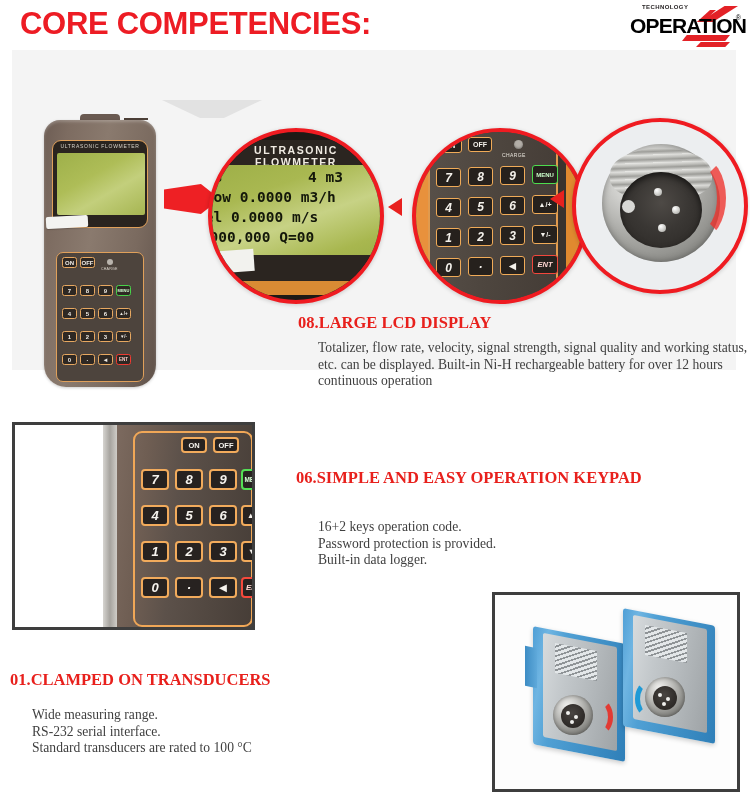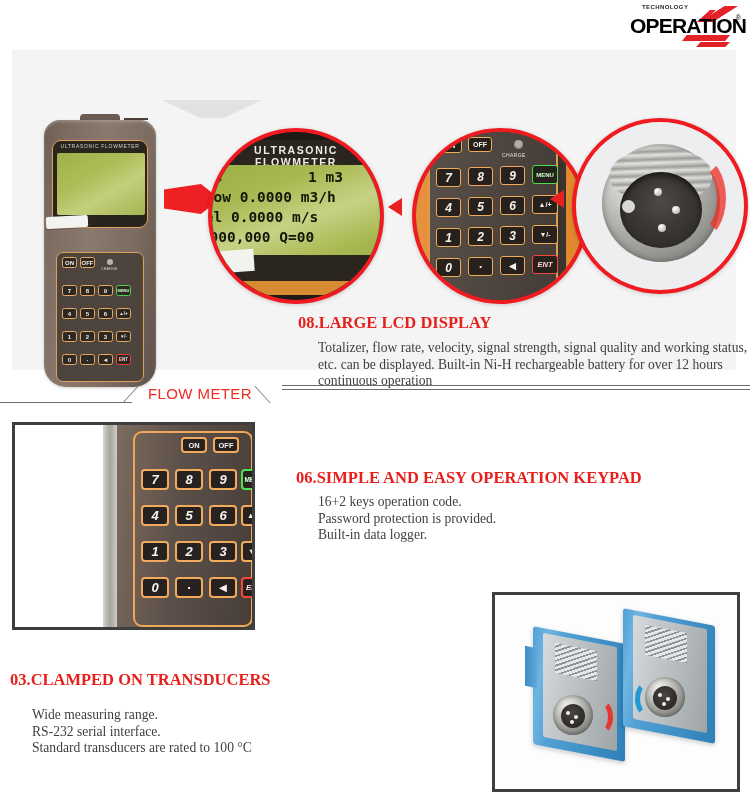--- a/index.html
+++ b/index.html
@@ -274,21 +274,21 @@
     background: #272220; color: #f6f3ee;
     display: flex; align-items: center; justify-content: center;
     font-weight: bold; font-style: italic; font-size: 13px;
     font-family: "Liberation Sans", sans-serif;
   }
   .fkk.sm { font-size: 7.5px; font-style: normal; }
   .fkk.menu { border-color: #54df55; color: #d8ffd8; font-size: 6.5px; font-style: normal; }
   .fkk.ent { border-color: #f5493c; color: #ffd9d4; font-size: 8px; }
 
   .s2-head { left: 296px; top: 468px; }
-  .s2-body { left: 318px; top: 494px; width: 400px; }
+  .s2-body { left: 318px; top: 519px; width: 400px; }
 
   
   .s3-head { left: 10px; top: 670px; }
   .s3-body { left: 32px; top: 707px; width: 380px; }
 
   
   .frame-trans { left: 492px; top: 592px; width: 248px; height: 200px; }
   .tr-scene { position: absolute; left: 0; top: 0; width: 100%; height: 100%; background: #fdfdfd; }
   .tr-block {
     position: absolute; border-radius: 3px;
@@ -338,20 +338,21 @@
     position: absolute; left: 30px; top: 52px; width: 12px; height: 40px;
     background: linear-gradient(90deg, #3d8cc4, #5fa9da); transform: skewY(11deg);
   }
 </style>
 </head>
 <body>
 
 <div id="page">
 
   <div class="header">
+    <div class="page-title">CORE COMPETENCIES:</div>
 
     <div class="logo-wrap">
       <div class="logo-swoosh-top"></div>
       <div class="logo-swoosh-top2"></div>
       <div class="logo-tech">TECHNOLOGY</div>
       <div class="logo-name">OPERATION</div>
       <div class="logo-reg">®</div>
       <div class="logo-swoosh-b1"></div>
       <div class="logo-swoosh-b2"></div>
     </div>
@@ -405,21 +406,21 @@
       </div>
     </div>
 
     <div class="arrow-big"></div>
 
     <div class="circ circ-lcd">
       <div class="c-lcd-hdrband"></div>
       <div class="c-lcd-title">ULTRASONIC FLOWMETER</div>
       <div class="c-lcd-screen">
         <div class="lcd-txt lcd-r1a">POS</div>
-        <div class="lcd-txt lcd-r1b">1 m3</div>
+        <div class="lcd-txt lcd-r1b">4 m3</div>
         <div class="lcd-txt lcd-r2">Flow 0.0000 m3/h</div>
         <div class="lcd-txt lcd-r3">Vel  0.0000 m/s</div>
         <div class="lcd-txt lcd-r4">S=000,000 Q=00</div>
       </div>
       <div class="c-lcd-footband"></div>
       <div class="c-lcd-orange"></div>
       <div class="c-lcd-sticker"></div>
     </div>
 
     <div class="arrow-tri arrow-t1"></div>
@@ -466,28 +467,20 @@
       <div class="conn-pin" style="left:78px; top:66px;"></div>
       <div class="conn-pin" style="left:96px; top:84px;"></div>
       <div class="conn-pin" style="left:82px; top:102px;"></div>
       <div class="conn-arc"></div>
     </div>
 
     <div class="sec-head s1-head">08.LARGE LCD DISPLAY</div>
     <div class="sec-body s1-body">Totalizer, flow rate, velocity, signal strength, signal quality and working status, etc. can be displayed. Built-in Ni-H rechargeable battery for over 12 hours continuous operation</div>
   </div>
 
-  <div class="divider">
-    <div class="dv-line-l"></div>
-    <div class="dv-diag-l"></div>
-    <div class="dv-text">FLOW METER</div>
-    <div class="dv-diag-r"></div>
-    <div class="dv-line-r1"></div>
-    <div class="dv-line-r2"></div>
-  </div>
 
   <div class="photo-frame frame-keypad">
     <div class="fk-bg-left"></div>
     <div class="fk-metal"></div>
     <div class="fk-body">
       <div class="fk-kp-border"></div>
 
       <div class="fkk sm" style="left:64px; top:12px; width:26px; height:16px;">ON</div>
       <div class="fkk sm" style="left:96px; top:12px; width:26px; height:16px;">OFF</div>
 
@@ -511,21 +504,21 @@
       <div class="fkk" style="left:92px; top:152px;width:28px; height:21px;">◄</div>
       <div class="fkk ent" style="left:124px;top:152px;width:26px; height:21px;">ENT</div>
     </div>
   </div>
 
   <div class="sec-head s2-head">06.SIMPLE AND EASY OPERATION KEYPAD</div>
   <div class="sec-body s2-body" style="white-space:pre-line;">16+2 keys operation code.
 Password protection is provided.
 Built-in data logger.</div>
 
-  <div class="sec-head s3-head">03.CLAMPED ON TRANSDUCERS</div>
+  <div class="sec-head s3-head">01.CLAMPED ON TRANSDUCERS</div>
   <div class="sec-body s3-body" style="white-space:pre-line;">Wide measuring range.
 RS-232 serial interface.
 Standard transducers are rated to 100 °C</div>
 
   <div class="photo-frame frame-trans">
     <div class="tr-scene">
       <div class="tr-block tr-b1"></div>
       <div class="tr-block tr-b2"></div>
       <div class="tr-side-tab"></div>
       <div class="tr-face tr-f1"></div>

